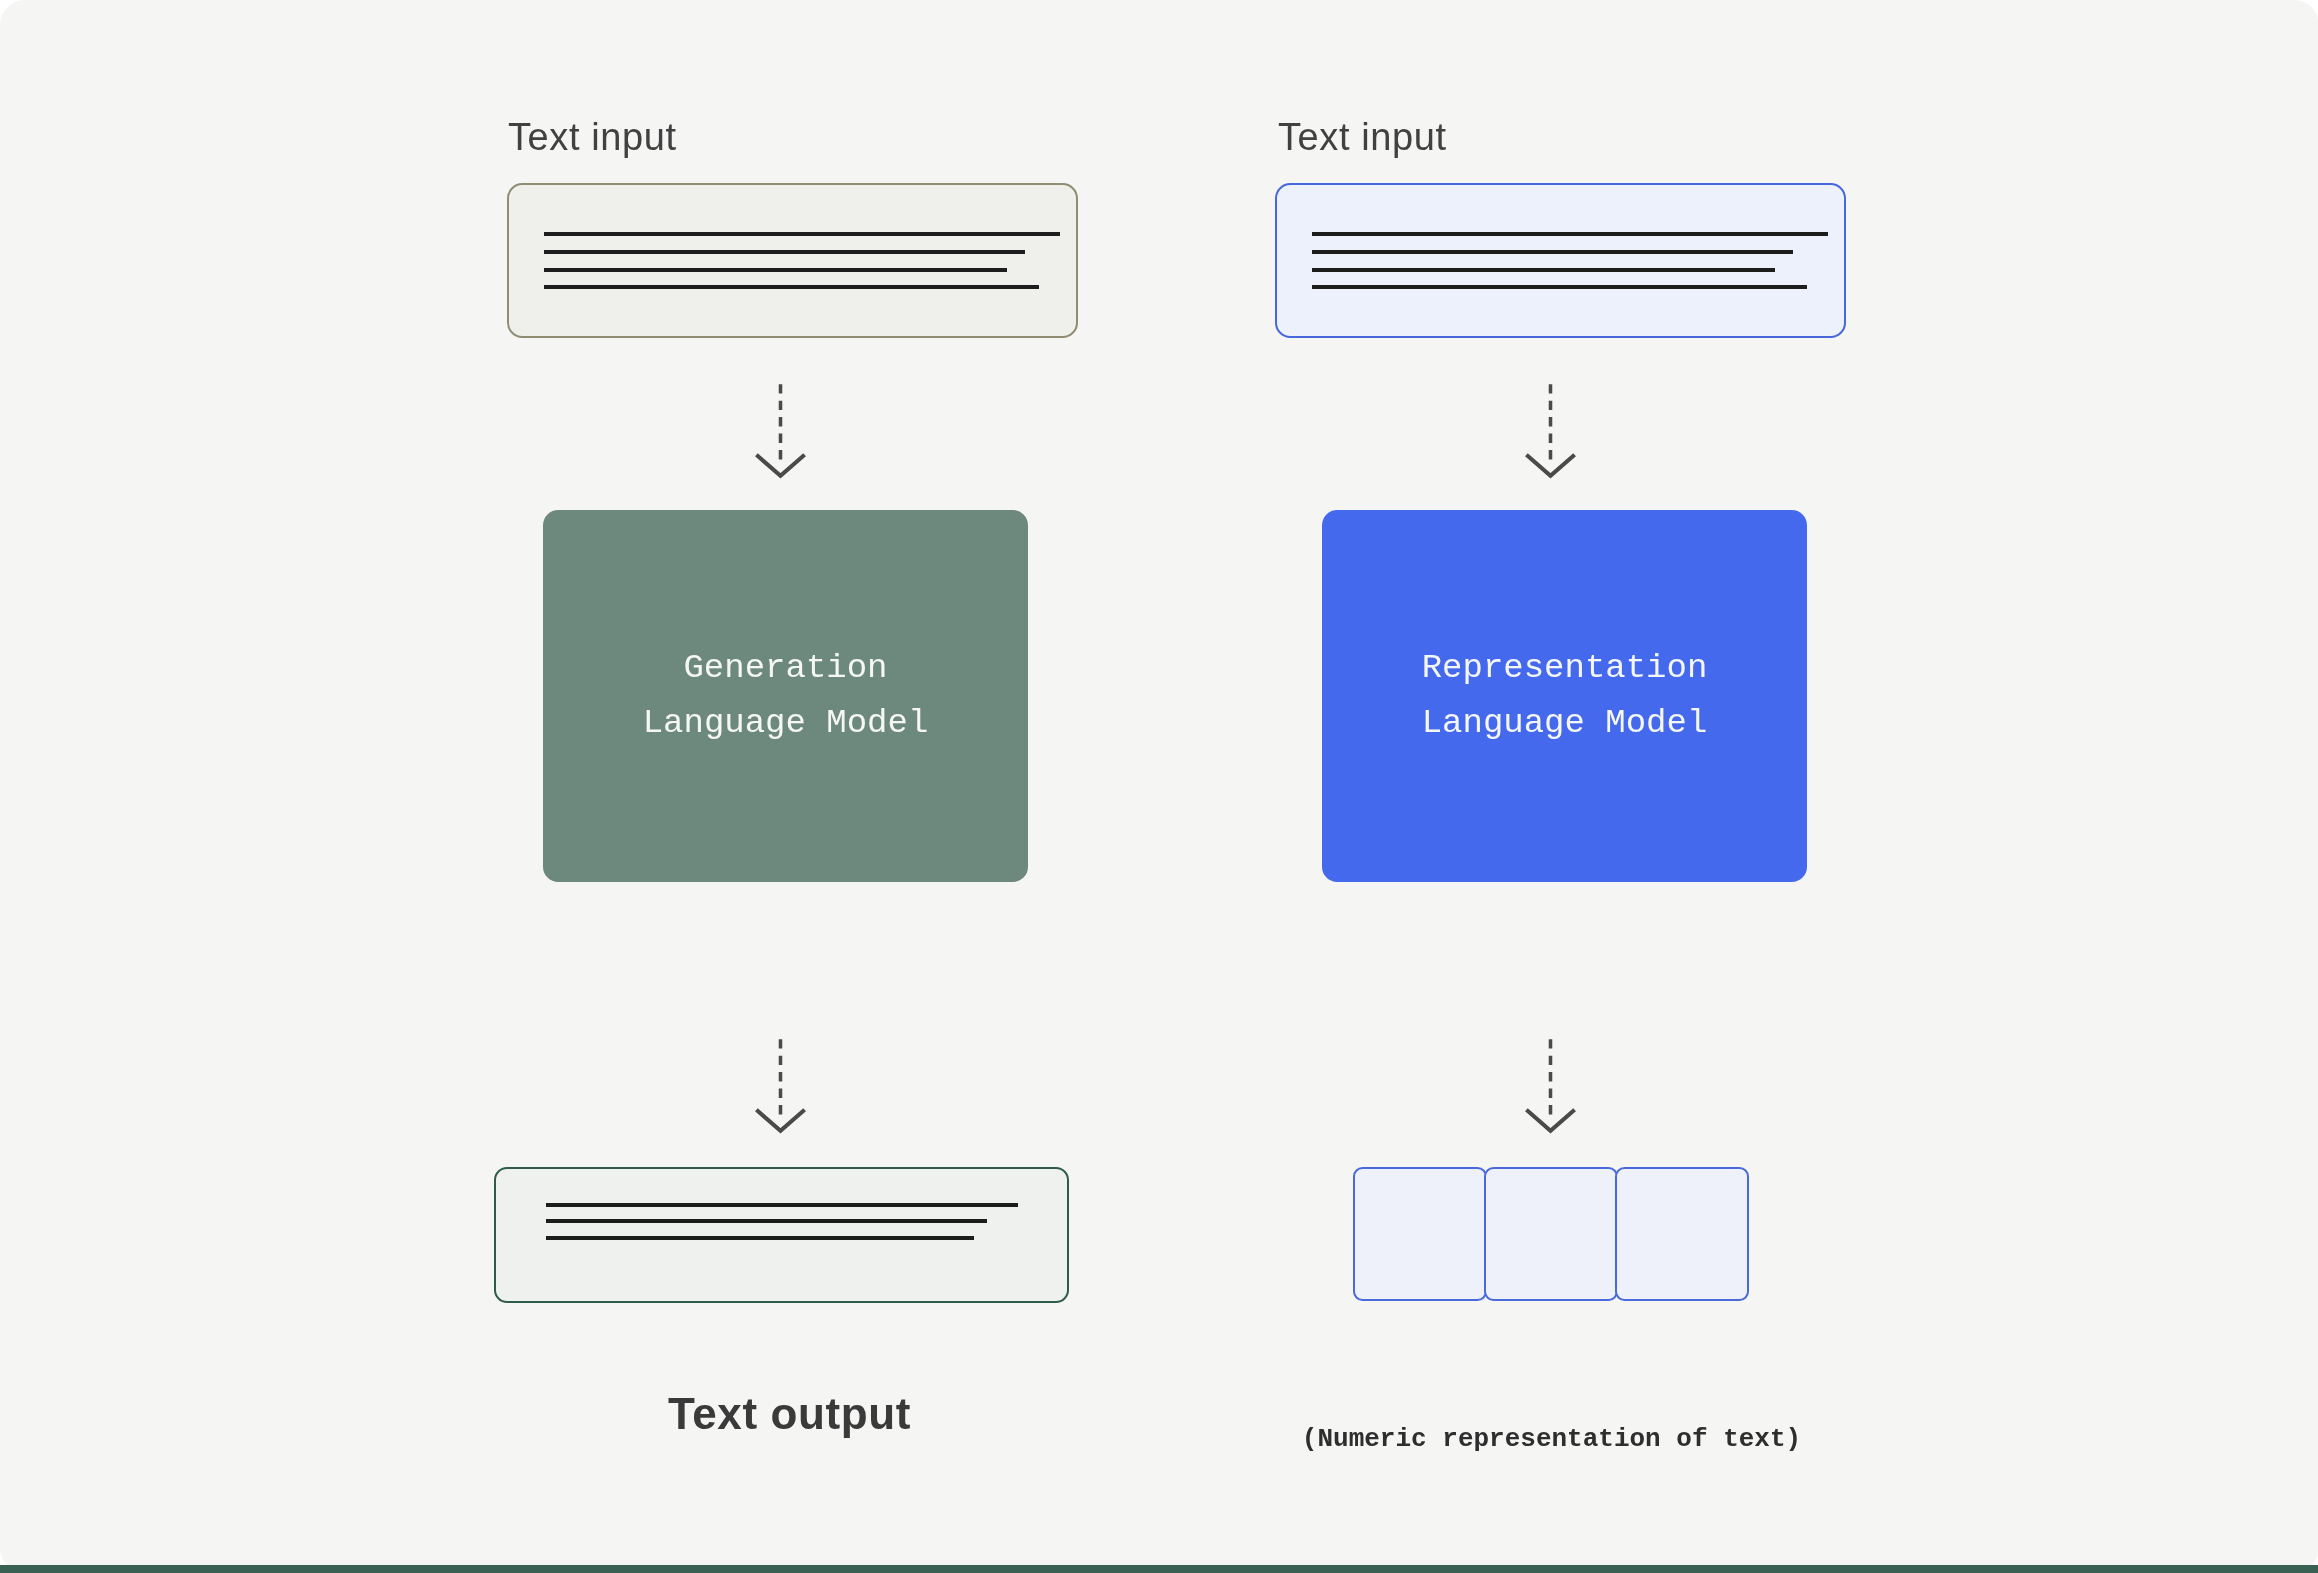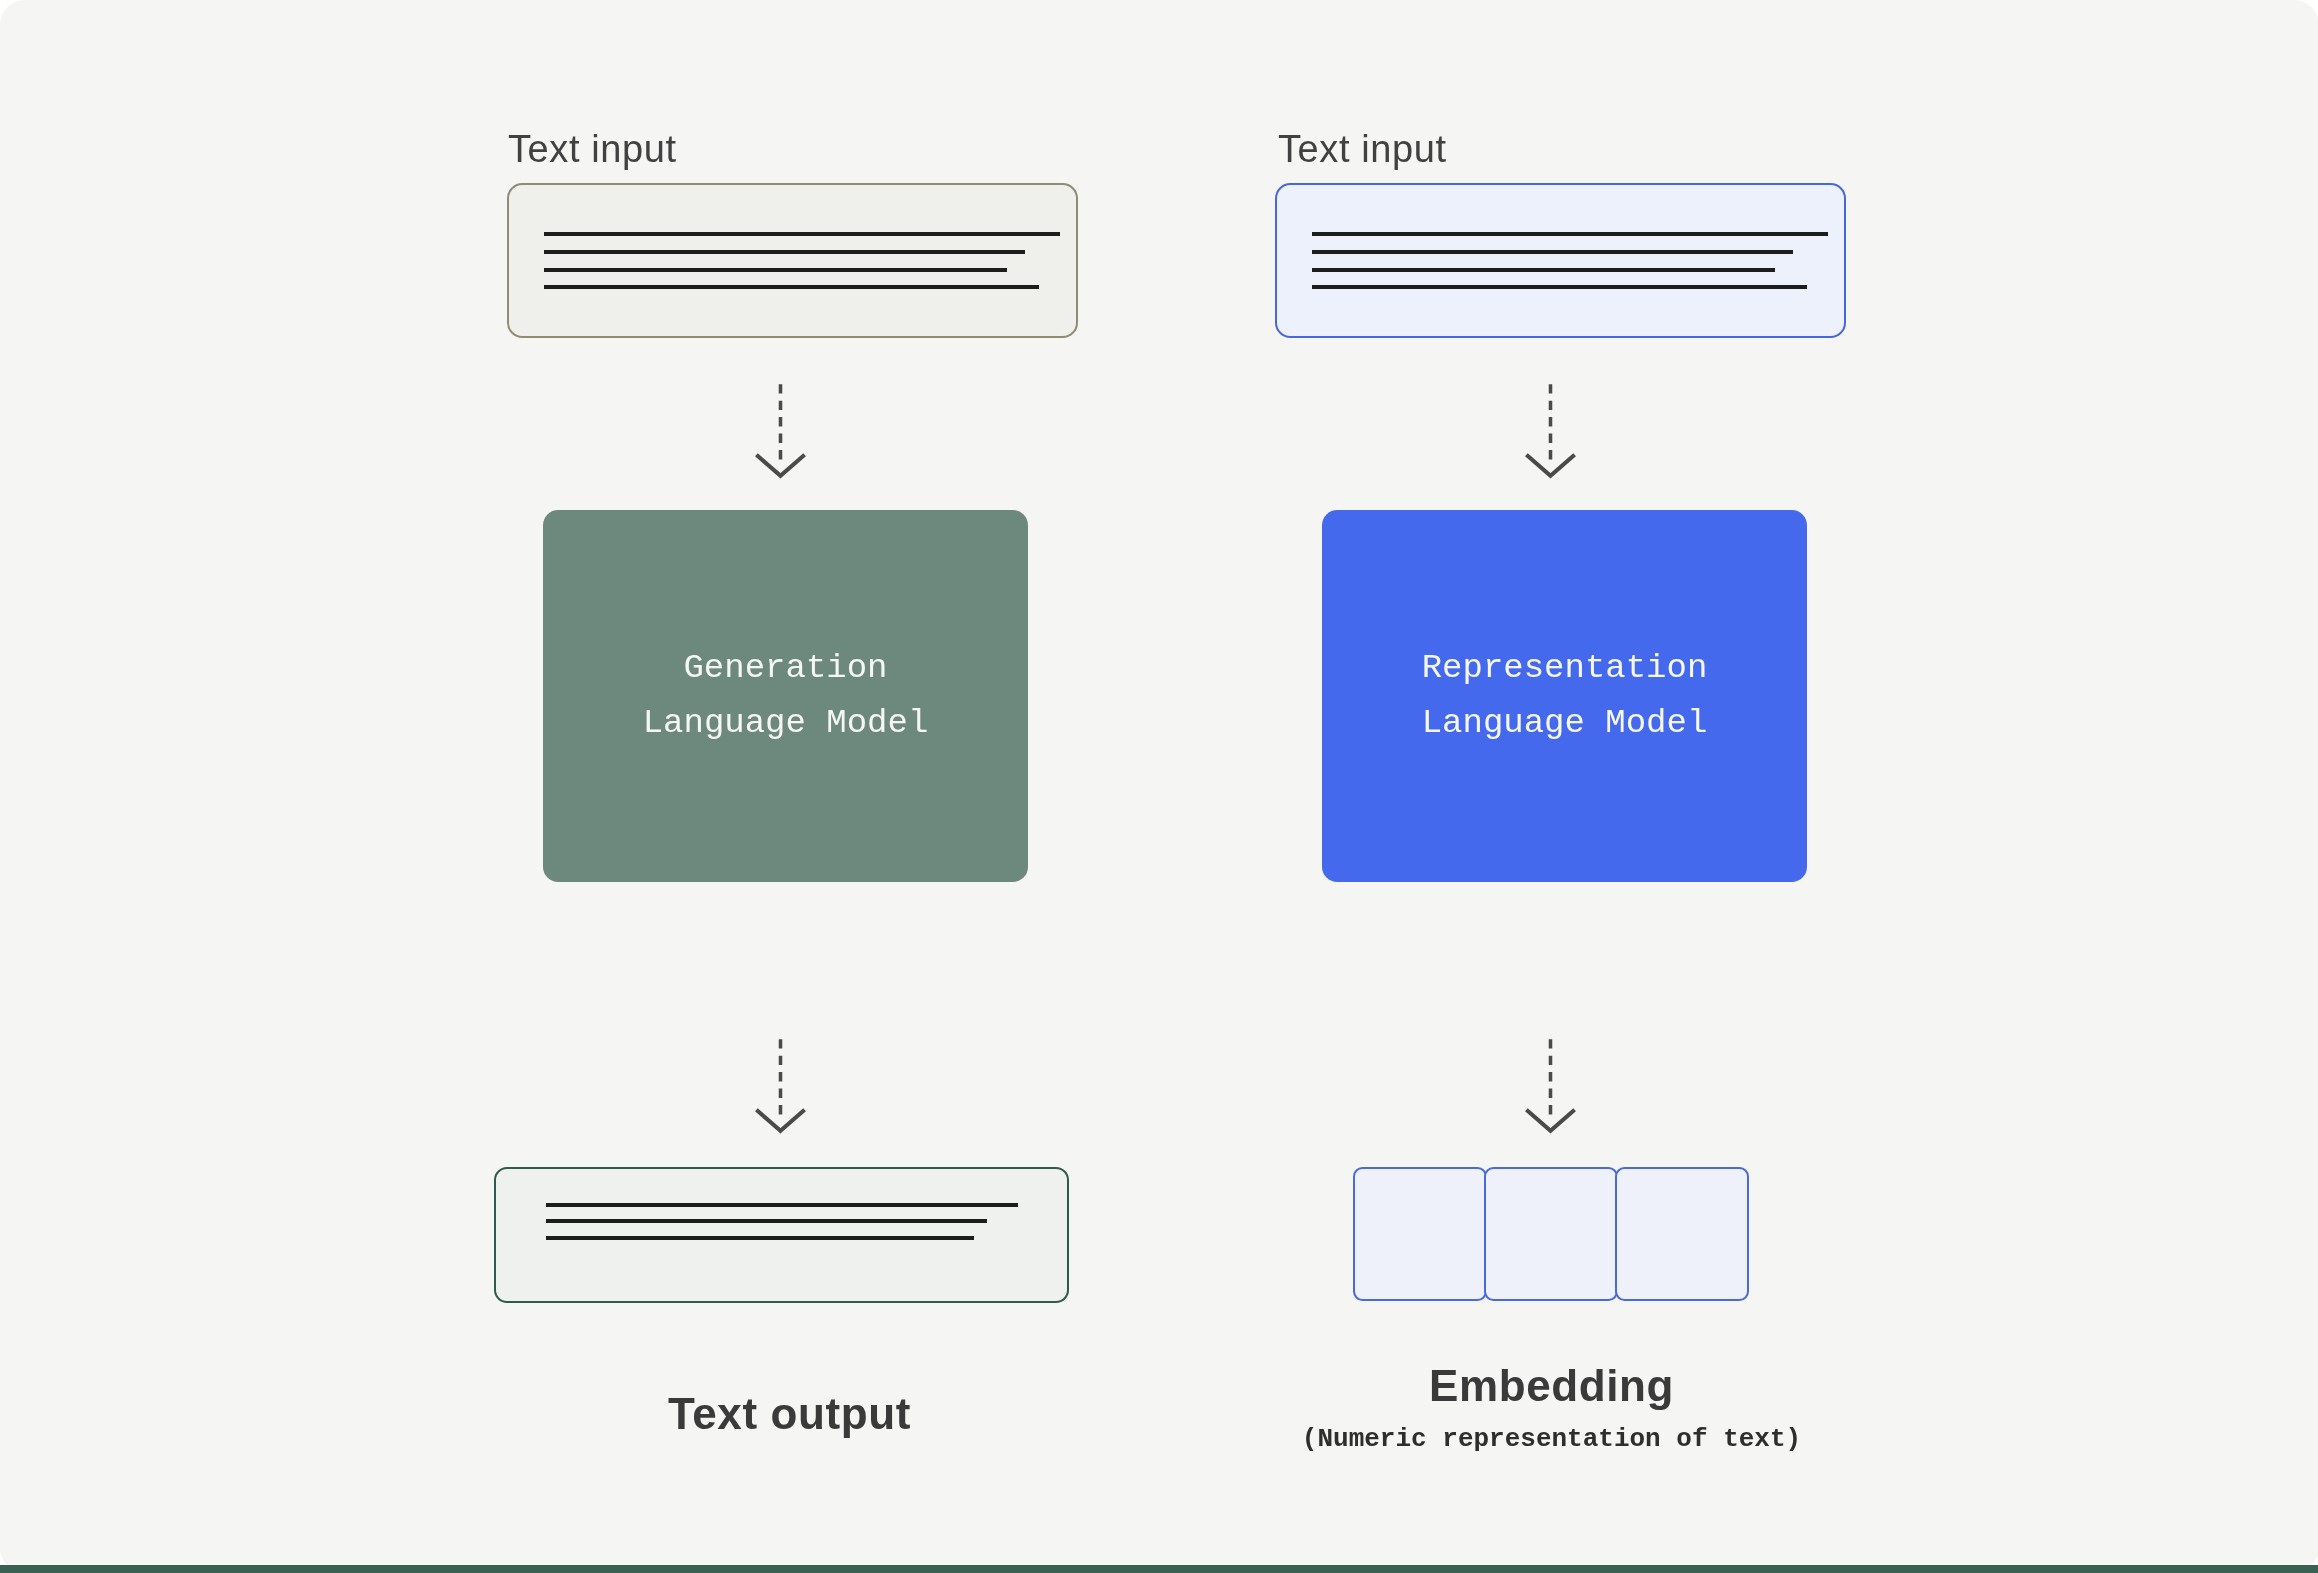--- a/index.html
+++ b/index.html
@@ -4,21 +4,21 @@
 <style>
   html,body{margin:0;padding:0;background:#ffffff;}
   .stage{position:relative;width:2319px;height:1573px;background:#ffffff;overflow:hidden;
          font-family:"Liberation Sans", sans-serif;}
   .panel{position:absolute;left:0;top:0;width:2319px;height:1573px;
          background:var(--panel,#f5f5f4);border-radius:25px;}
   .bottom-strip{position:absolute;left:0;bottom:0;width:2319px;height:7.7px;
          background:var(--strip,#3a5f53);}
 
   .io-label{position:absolute;font-size:38px;font-weight:400;color:var(--label,#414141);
-         letter-spacing:0.6px;margin-top:12px;}
+         letter-spacing:0.6px;}
 
   .doc-box{position:absolute;box-sizing:border-box;border-radius:15.3px;}
   .doc-box .line{position:absolute;left:35px;height:3.5px;background:var(--line,#1d1d1d);}
 
   .input-left{left:507px;top:183px;width:571px;height:155px;
          background:var(--inLfill,#efefeb);border:2.4px solid var(--inLbrd,#8f8c72);}
   .input-right{left:1275px;top:183px;width:571px;height:155px;
          background:var(--inRfill,#edf1fb);border:2.4px solid var(--inRbrd,#4767dd);}
   .output-left{left:494px;top:1167px;width:575px;height:136px;border-radius:13px;
          background:var(--outFill,#eef1ee);border:2.9px solid var(--outBrd,#2e5b4d);}
@@ -107,19 +107,18 @@
     <line x1="55" y1="2" x2="55" y2="136" stroke="#4a4a4a" stroke-width="6" stroke-dasharray="16 12"></line>
     <polyline points="14,122 55,158 96,122" fill="none" stroke="#4a4a4a" stroke-width="7"></polyline>
   </svg>
 
   <div class="embed-row">
       <div class="embed-cell"></div>
       <div class="embed-cell"></div>
       <div class="embed-cell"></div>
     </div>
 
-  <div class="big-caption" style="left:1264px;top:1361px;">Embedding</div>
   <div class="sub-caption" style="left:1227px;top:1424px;">(Numeric representation of text)</div>
 
 
   <div class="bottom-strip"></div>
 </div>
 
 
 </body></html>

